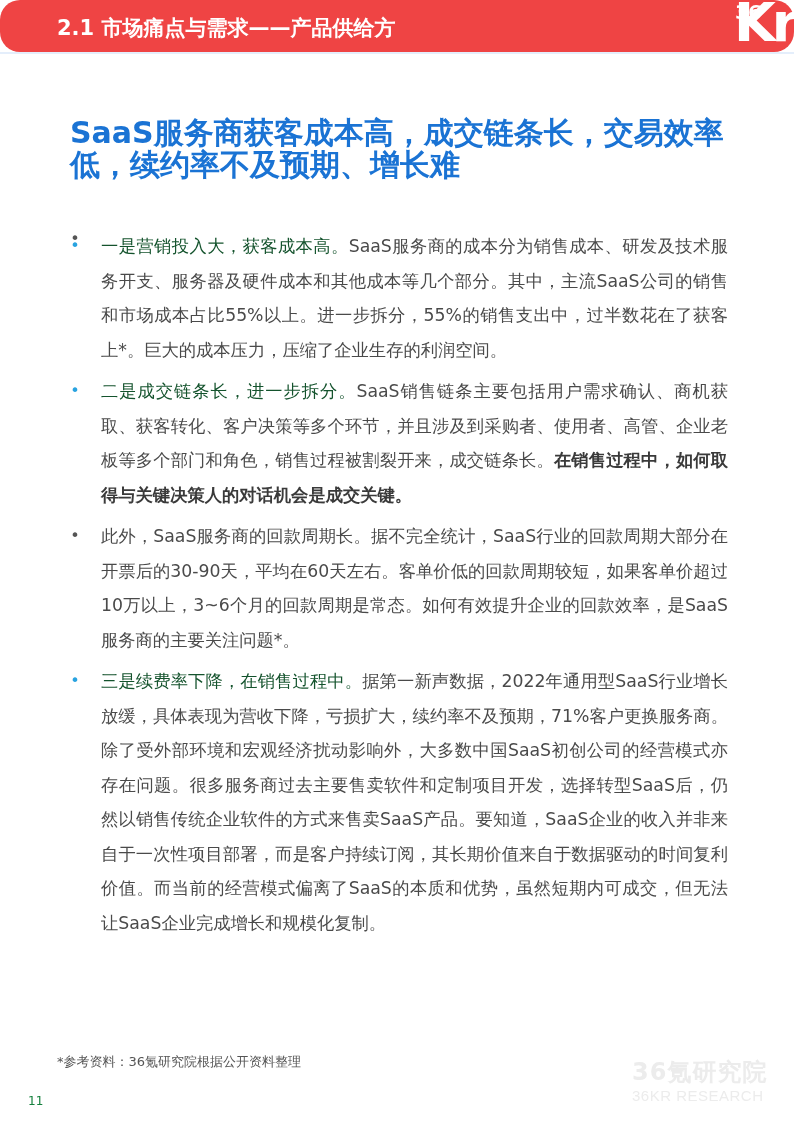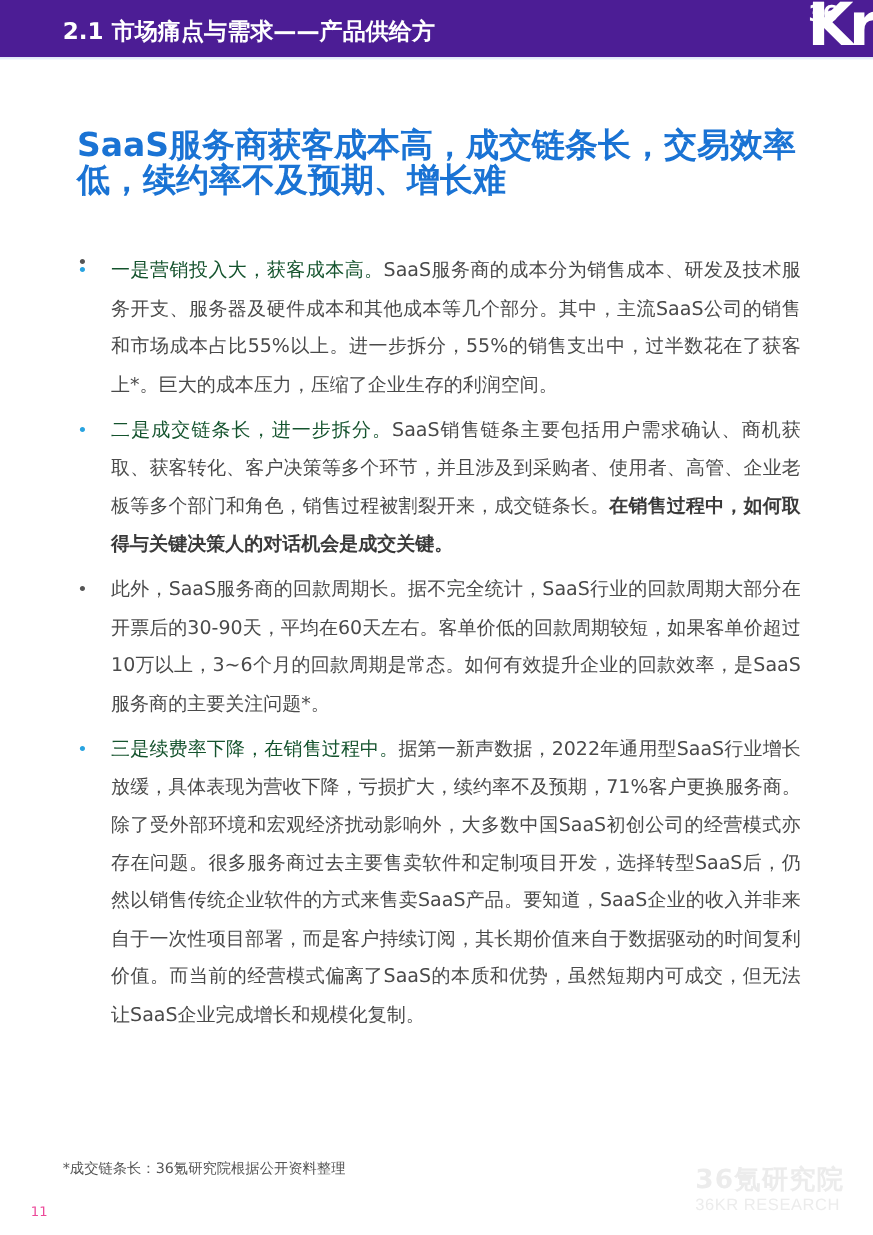--- a/index.html
+++ b/index.html
@@ -14,21 +14,22 @@
       overflow: hidden;
       font-family: "DejaVu Sans", "Liberation Sans", sans-serif;
       color: #444444;
     }
     .header-bar {
       position: absolute;
       left: 0;
       top: 0;
       width: 794px;
       height: 52px;
-      background: #4c1d95;
+      background: #ef4444;
+      border-radius: 20px;
     }
     .header-title {
       position: absolute;
       left: 57px;
       top: 14px;
       font-size: 21px;
       font-weight: bold;
       color: #ffffff;
       letter-spacing: 0px;
       white-space: nowrap;
@@ -118,21 +119,21 @@
       left: 57px;
       top: 1053px;
       font-size: 13px;
       color: #555555;
     }
     .page-number {
       position: absolute;
       left: 28px;
       top: 1094px;
       font-size: 12px;
-      color: #ec4899;
+      color: #15803d;
     }
     .watermark {
       position: absolute;
       left: 632px;
       top: 1058px;
       width: 150px;
       color: #ececec;
       text-align: left;
     }
     .watermark-cn {
@@ -181,19 +182,19 @@
     <span class="bullet-dot">•</span>
     <span>此外，SaaS服务商的回款周期长。据不完全统计，SaaS行业的回款周期大部分在开票后的30-90天，平均在60天左右。客单价低的回款周期较短，如果客单价超过10万以上，3~6个月的回款周期是常态。如何有效提升企业的回款效率，是SaaS服务商的主要关注问题*。</span>
   </div>
 
   <div class="bullet-item">
     <span class="bullet-dot accent">•</span>
     <span class="lead">三是续费率下降，在销售过程中。</span><span>据第一新声数据，2022年通用型SaaS行业增长放缓，具体表现为营收下降，亏损扩大，续约率不及预期，71%客户更换服务商。除了受外部环境和宏观经济扰动影响外，大多数中国SaaS初创公司的经营模式亦存在问题。很多服务商过去主要售卖软件和定制项目开发，选择转型SaaS后，仍然以销售传统企业软件的方式来售卖SaaS产品。要知道，SaaS企业的收入并非来自于一次性项目部署，而是客户持续订阅，其长期价值来自于数据驱动的时间复利价值。而当前的经营模式偏离了SaaS的本质和优势，虽然短期内可成交，但无法让SaaS企业完成增长和规模化复制。</span>
   </div>
 </div>
 
-<div class="footnote">*成交链条长：36氪研究院根据公开资料整理</div>
+<div class="footnote">*参考资料：36氪研究院根据公开资料整理</div>
 <div class="page-number">11</div>
 
 <div class="watermark">
   <div class="watermark-cn">36氪研究院</div>
   <div class="watermark-en">36KR RESEARCH</div>
 </div>
 
 </body></html>

